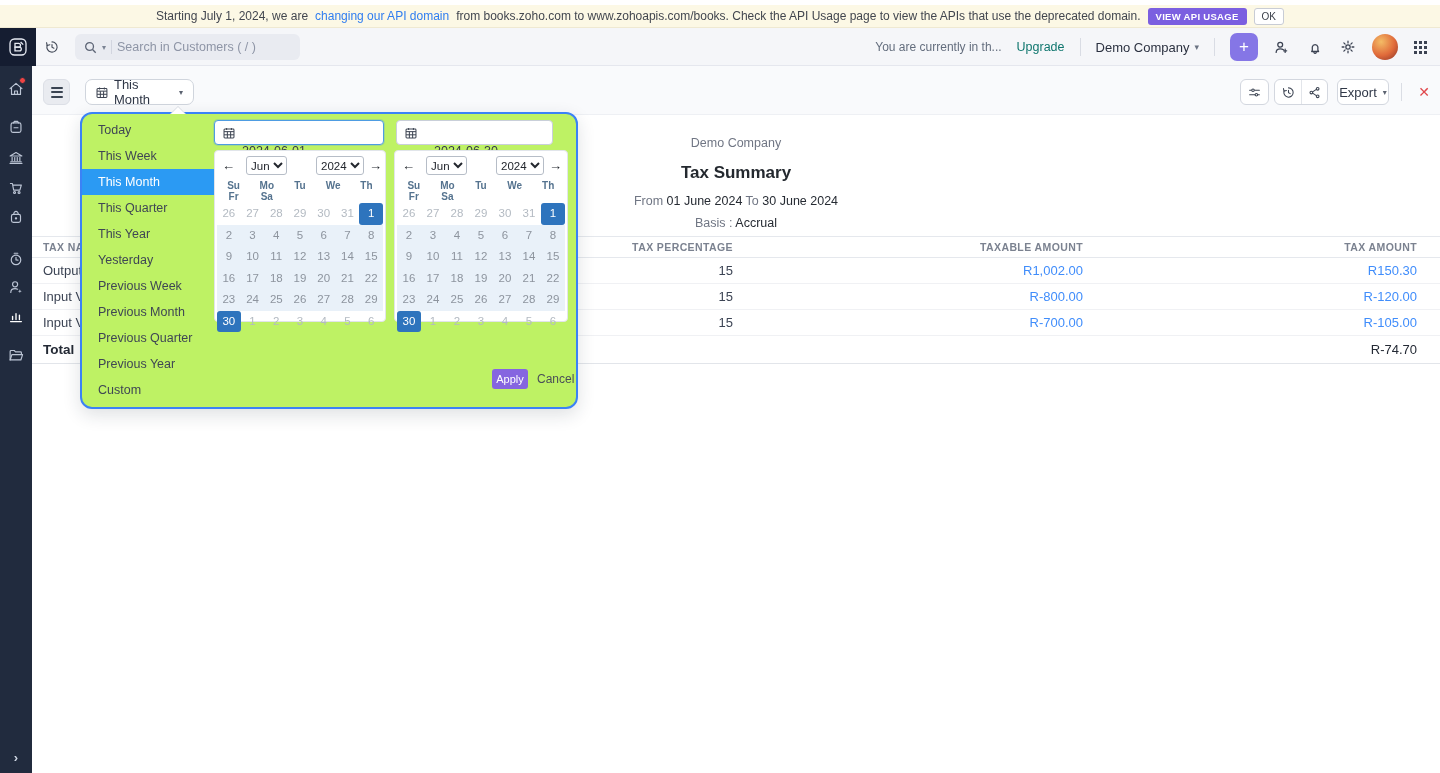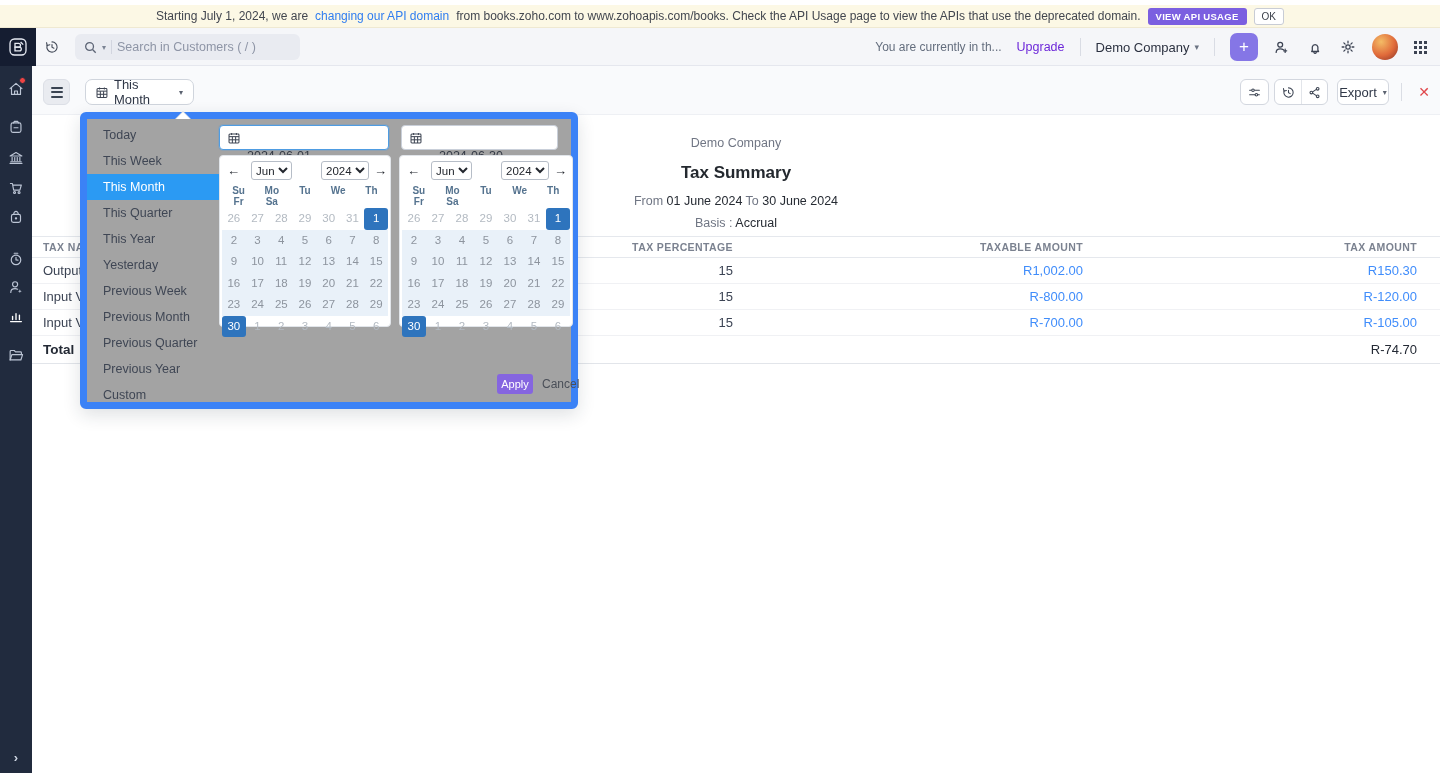--- a/index.html
+++ b/index.html
@@ -25,21 +25,21 @@
   .hist-btn { position:absolute; left:44px; top:11px; color:#444b59; cursor:pointer; }
   .search-box { position:absolute; left:75px; top:6px; width:225px; height:26px; background:#e9ebf1;
                 border-radius:6px; display:flex; align-items:center; padding:0 9px; gap:5px; cursor:text; }
   .search-box .vdiv { width:1px; height:14px; background:#d2d5df; }
   .search-box input { border:none; background:transparent; outline:none; font-size:12.5px;
                       color:#3a4150; width:150px; font-family:"Liberation Sans",sans-serif; }
   .search-box input::placeholder { color:#8e95a6; }
   .search-caret { font-size:8px; color:#7c8494; }
   .nav-right { position:absolute; right:12px; top:0; height:38px; display:flex; align-items:center; gap:15px; }
   .trial-text { font-size:12px; color:#646e7e; }
-  .upgrade { font-size:12.5px; color:#6d28d9; cursor:pointer; }
+  .upgrade { font-size:12.5px; color:#0f766e; cursor:pointer; }
   .nav-vdiv { width:1px; height:18px; background:#d9dce4; }
   .company { display:flex; align-items:center; gap:5px; font-size:13px; color:#2b3140; cursor:pointer; }
   .company .caret { font-size:9px; color:#6b7383; }
   .plus-btn { width:28px; height:28px; border-radius:7px; background:#8576e6; border:none; color:#fff;
               font-size:17px; line-height:26px; cursor:pointer; }
   .nav-ic { color:#3b4252; cursor:pointer; }
   .avatar { width:26px; height:26px; border-radius:50%; cursor:pointer;
             background:radial-gradient(circle at 35% 30%, #f4bc66, #e06a3a 55%, #9c3f2c 90%); }
 
   
@@ -93,22 +93,22 @@
   .rpt th:last-child { padding-right:23px; }
   .rpt td { font-size:13px; height:26px; text-align:right; border-bottom:1px solid #f0f1f4; color:#3c4454; }
   .rpt td:first-child { text-align:left; padding-left:11px; white-space:nowrap; overflow:hidden; }
   .rpt td:last-child { padding-right:23px; }
   .rpt td.link { color:#408dfb; cursor:pointer; }
   .rpt tfoot td { border-top:1px solid #e2e5ea; border-bottom:1px solid #e2e5ea; height:28px;
                   color:#242a35; font-size:13px; }
   .rpt tfoot td:first-child { font-weight:bold; font-size:13.5px; }
 
   
-  .popup { position:absolute; left:80px; top:112px; width:498px; height:297px; background:#a3a3a3;
-           border:7px solid #3b82f6; border-radius:6px; box-shadow:0 6px 18px rgba(30,40,60,.14); z-index:50; }
+  .popup { position:absolute; left:80px; top:112px; width:498px; height:297px; background:#bef264;
+           border:2px solid #3b82f6; border-radius:12px; box-shadow:0 6px 18px rgba(30,40,60,.14); z-index:50; }
   .popup::before { content:""; position:absolute; top:-8px; left:88px; border:8px solid transparent;
                    border-top:none; border-bottom:8px solid #d6dae1; }
   .popup::after { content:""; position:absolute; top:-7px; left:89px; border:7px solid transparent;
                   border-top:none; border-bottom:7px solid #fff; }
   .presets { position:absolute; left:0; top:3px; width:132px; }
   .preset { height:26px; line-height:26px; padding-left:16px; font-size:12.5px; color:#3f4654; cursor:pointer; }
   .preset.selected { background:#2b9af3; color:#fff; }
   .dinp { position:absolute; top:6px; height:25px; border:1px solid #c9cfd9; border-radius:4px;
           background:#fff; display:flex; align-items:center; padding:0 8px; gap:7px; }
   .dinp.focus { border:1px solid #4e9ce2; box-shadow:0 0 0 1px rgba(78,156,226,.25); }

